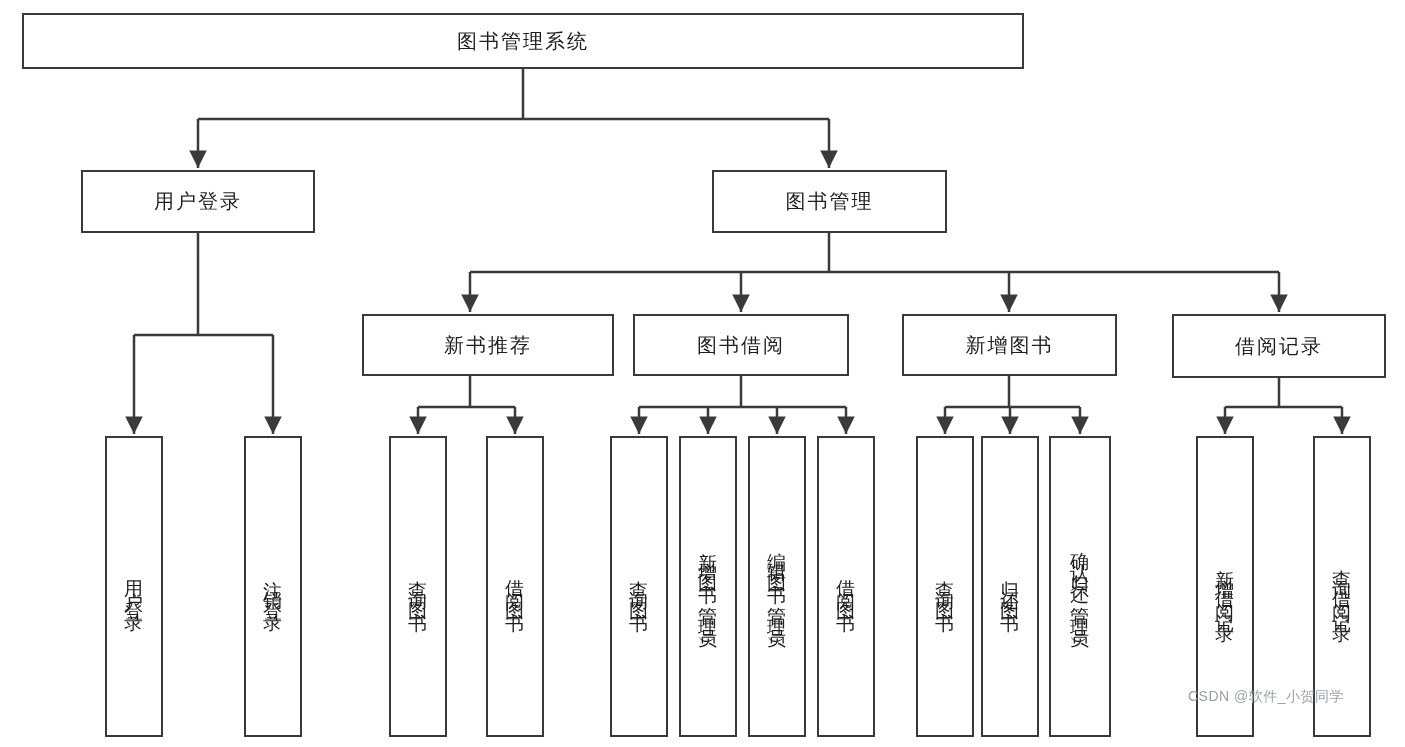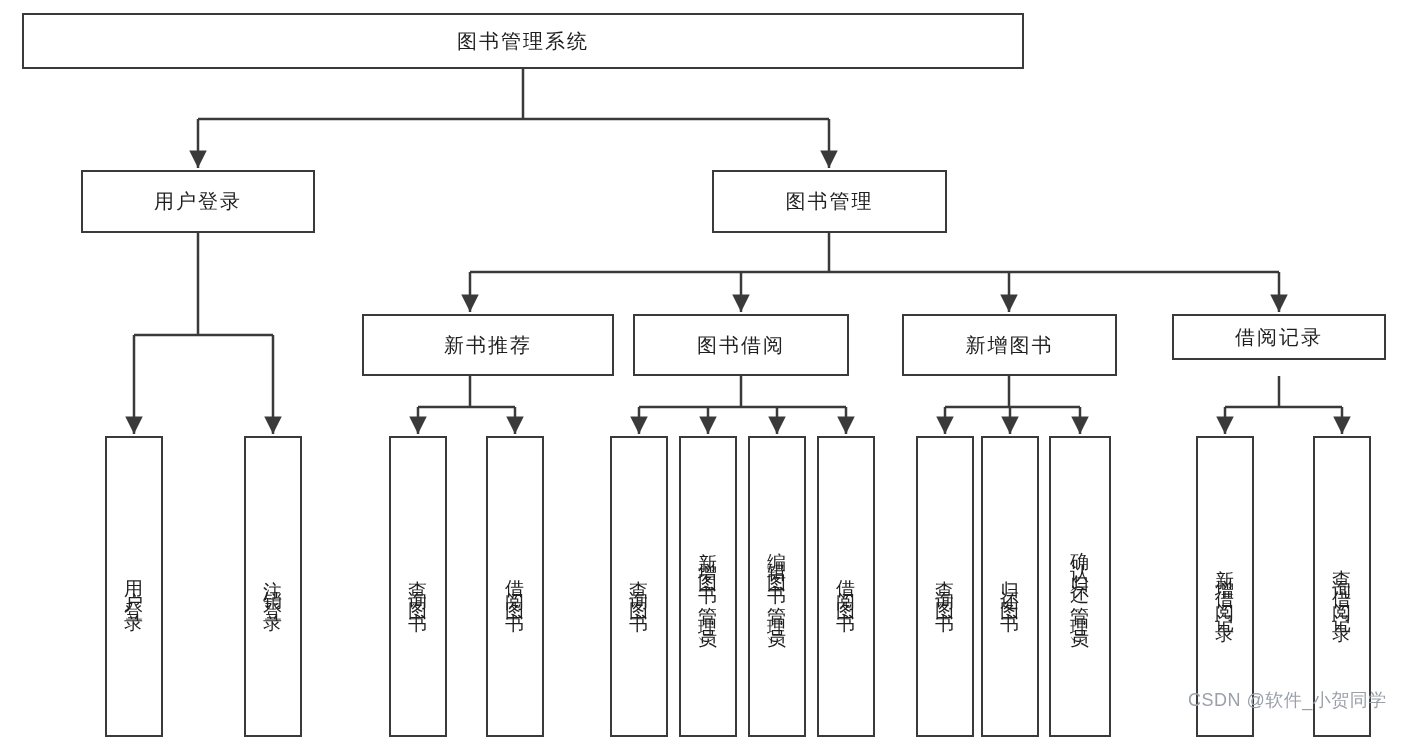--- a/index.html
+++ b/index.html
@@ -33,31 +33,31 @@
     letter-spacing:11px;
     line-height:1;
     font-size:19px;
   }
   #b-root {left:22px; top:13px; width:1002px;height:56px;}
   #b-login{left:81px; top:170px;width:234px; height:63px;}
   #b-mgmt {left:712px;top:170px;width:235px; height:63px;}
   #b-newrec {left:362px; top:314px;width:252px;height:62px;}
   #b-borrow {left:633px; top:314px;width:216px;height:62px;align-items:center;}
   #b-current{left:902px; top:314px;width:215px;height:62px;}
-  #b-records{left:1172px;top:314px;width:214px;height:46px;}
+  #b-records{left:1172px;top:314px;width:214px;height:64px;}
   #lf1{left:105px;} #lf2{left:244px;}
   #lf3{left:389px;} #lf4{left:486px;}
   #lf5{left:610px;} #lf6{left:679px;} #lf7{left:748px;} #lf8{left:817px;}
   #lf9{left:916px;} #lf10{left:981px;} #lf11{left:1049px;width:62px;}
   #lf12{left:1196px;} #lf13{left:1313px;}
 
   .watermark{
     position:absolute;z-index:2;
     left:1188px;top:688px;
-    font-size:18px;
+    font-size:14px;
     color:var(--wm,#9aa0aa);
     letter-spacing:0.5px;
     white-space:nowrap;
   }
 </style>
 </head>
 <body>
 
 <div class="stage" style="--line: #3a3a3a; --text: #1f1f1f; --bg: #ffffff; --wm: #9aa0aa;">
 

